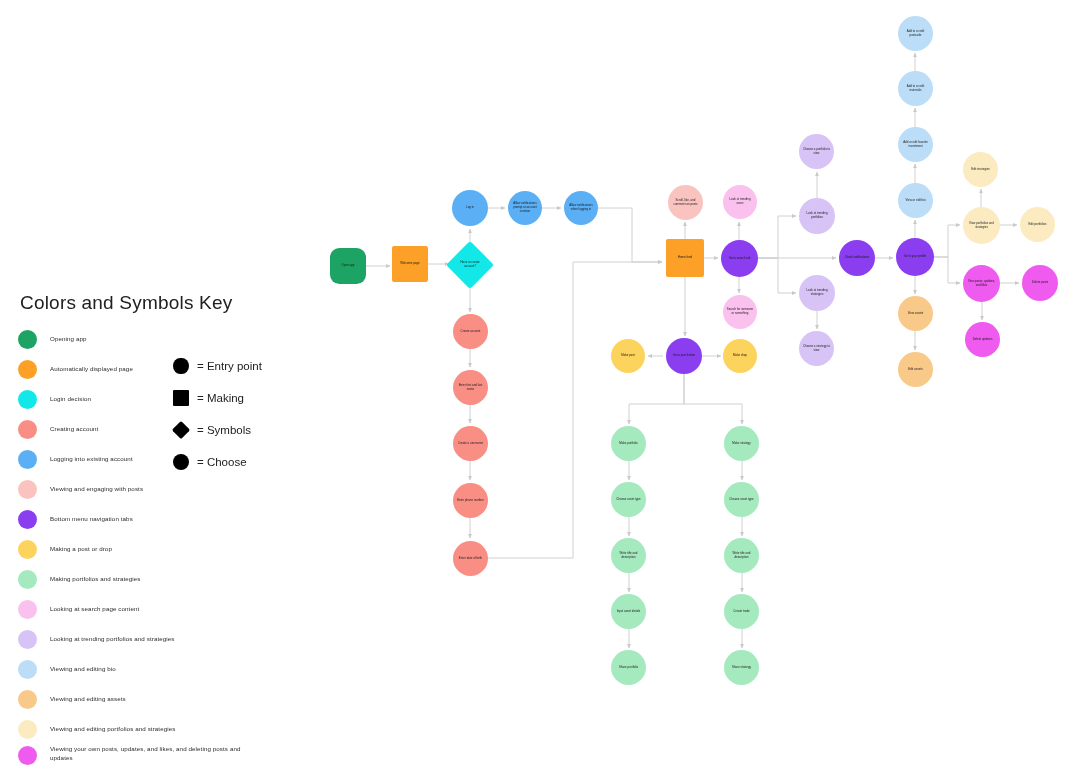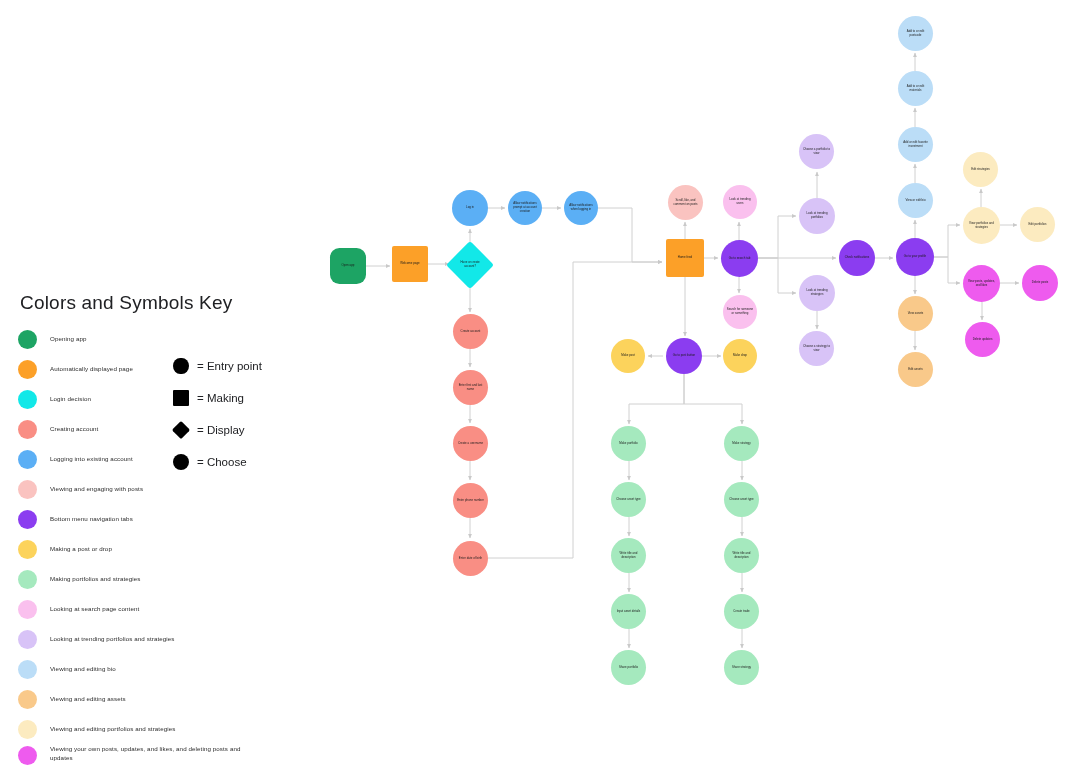--- a/index.html
+++ b/index.html
@@ -363,21 +363,21 @@
           <div class="sym-row">
             <span class="sym-glyph entry"></span>
             <span class="sym-text">= Entry point</span>
           </div>
           <div class="sym-row">
             <span class="sym-glyph display"></span>
             <span class="sym-text">= Making</span>
           </div>
           <div class="sym-row">
             <span class="sym-glyph decision"></span>
-            <span class="sym-text">= Display</span>
+            <span class="sym-text">= Symbols</span>
           </div>
           <div class="sym-row">
             <span class="sym-glyph action"></span>
             <span class="sym-text">= Choose</span>
           </div>
         </div>
     </div>
   </div>
 
 </div>

